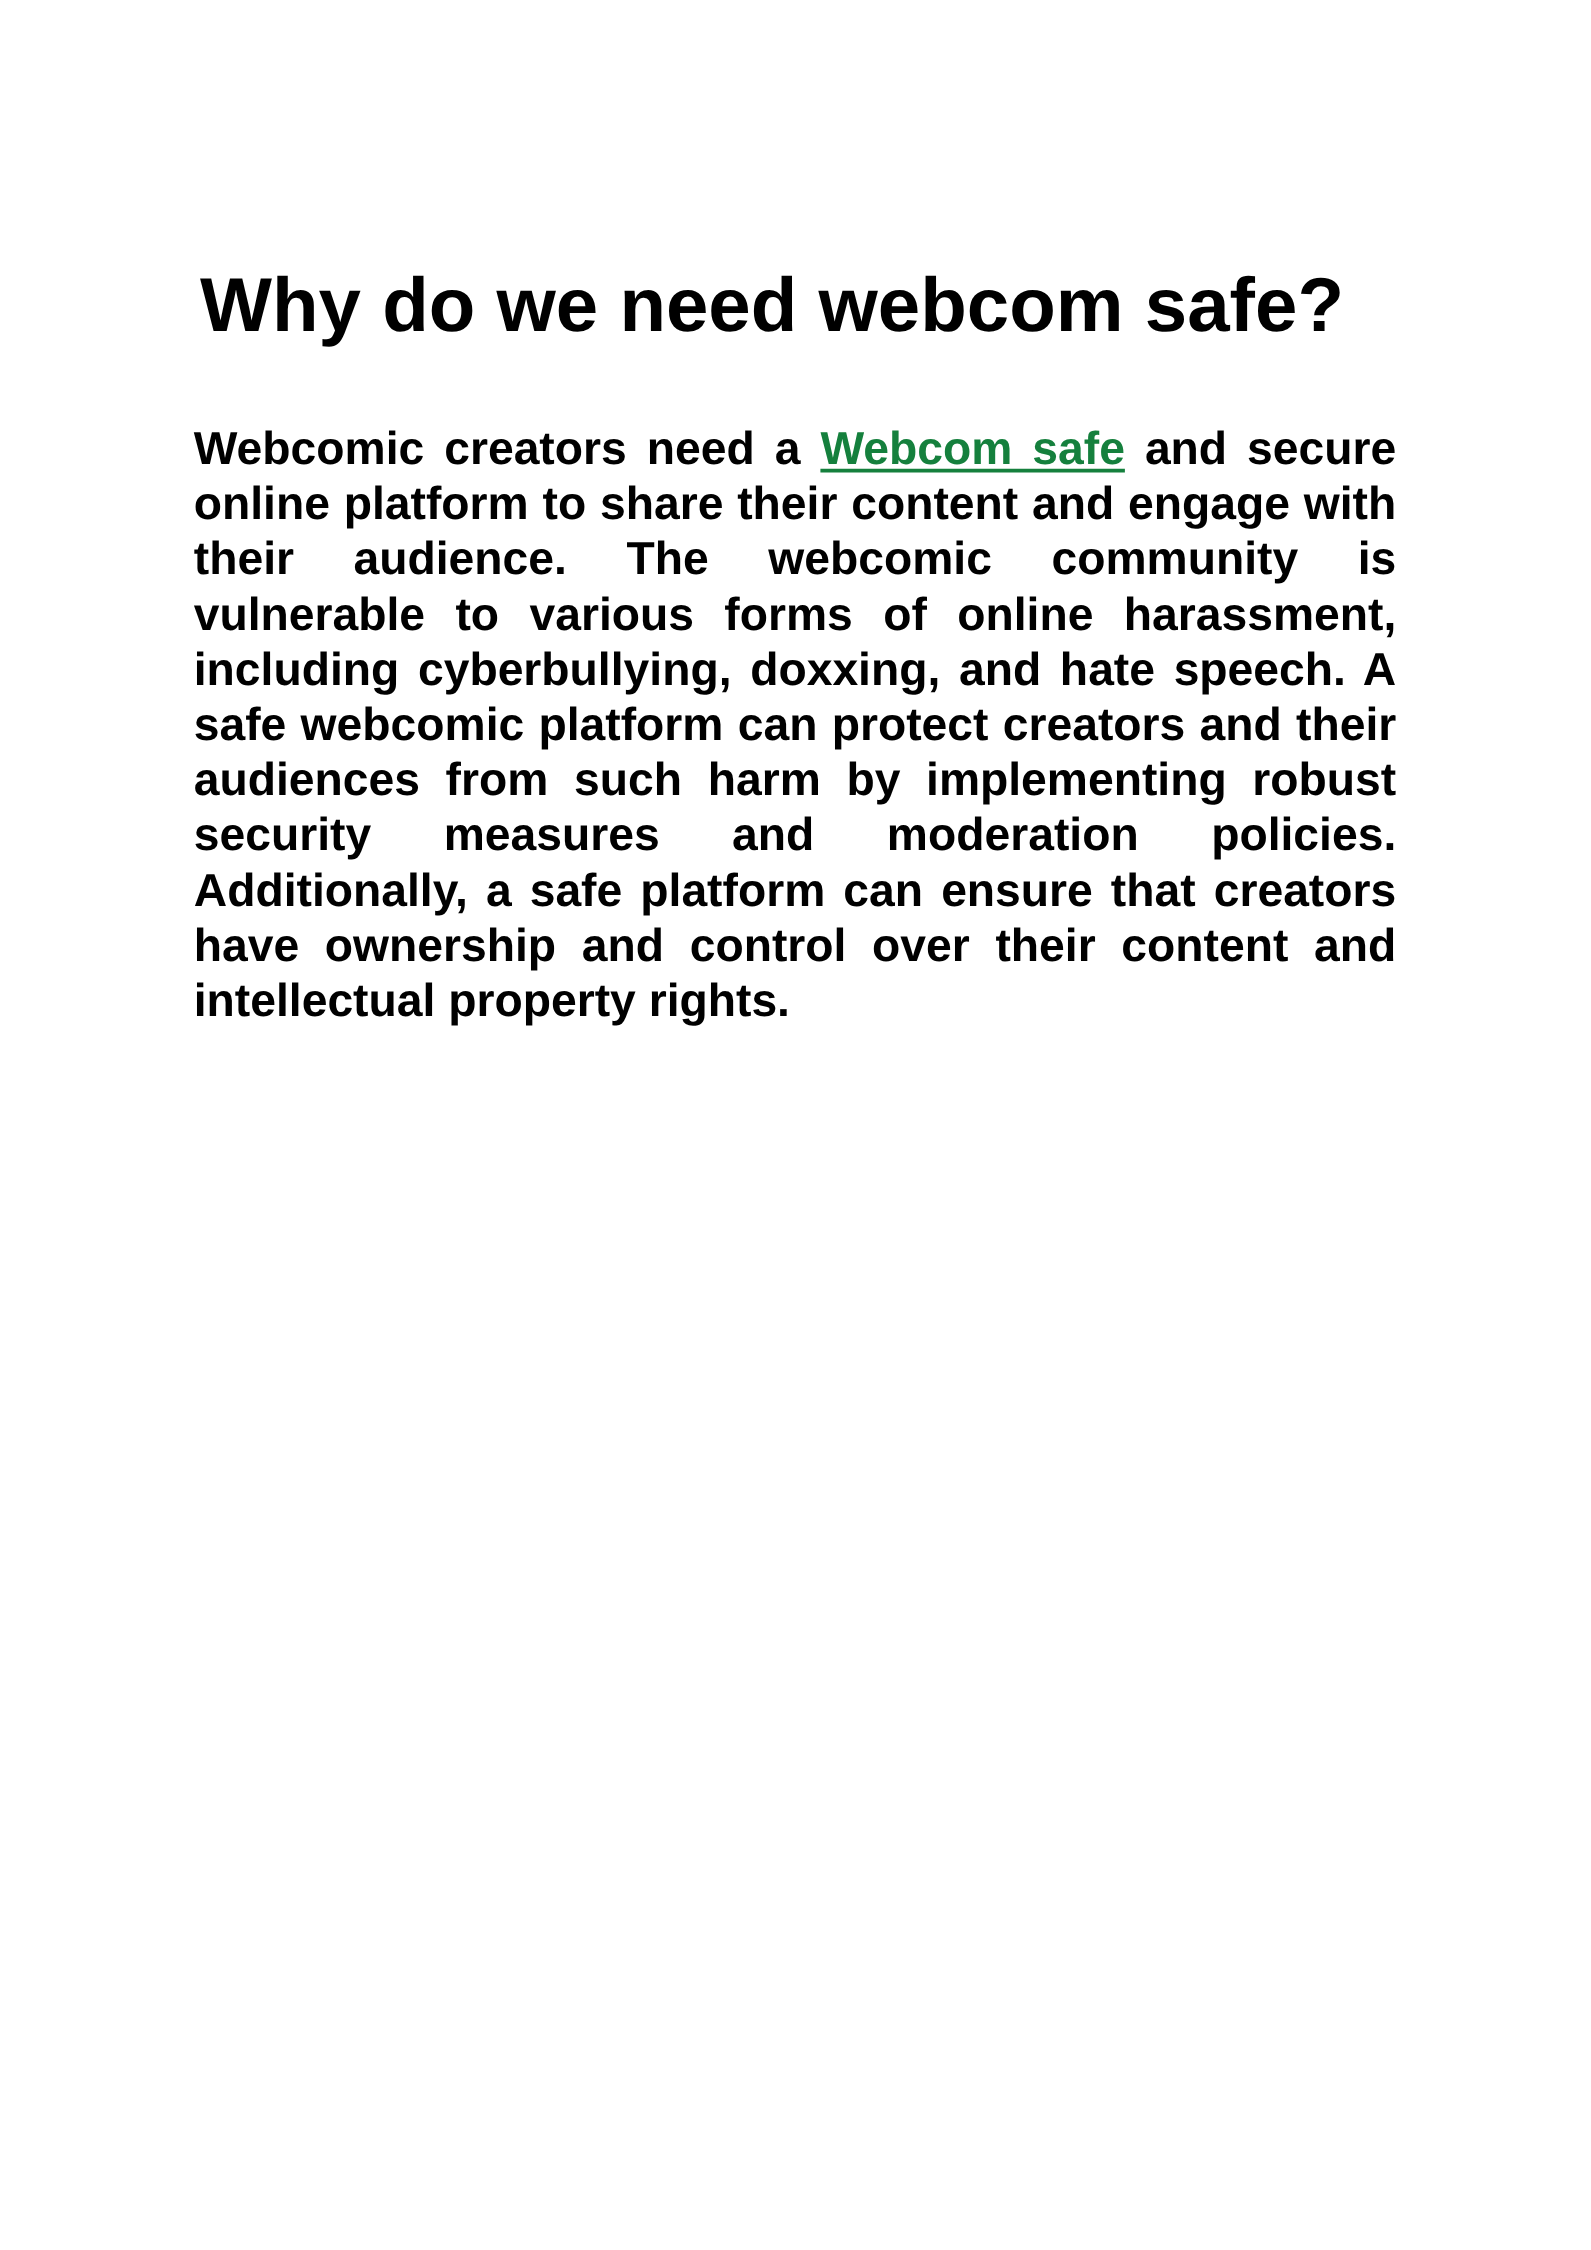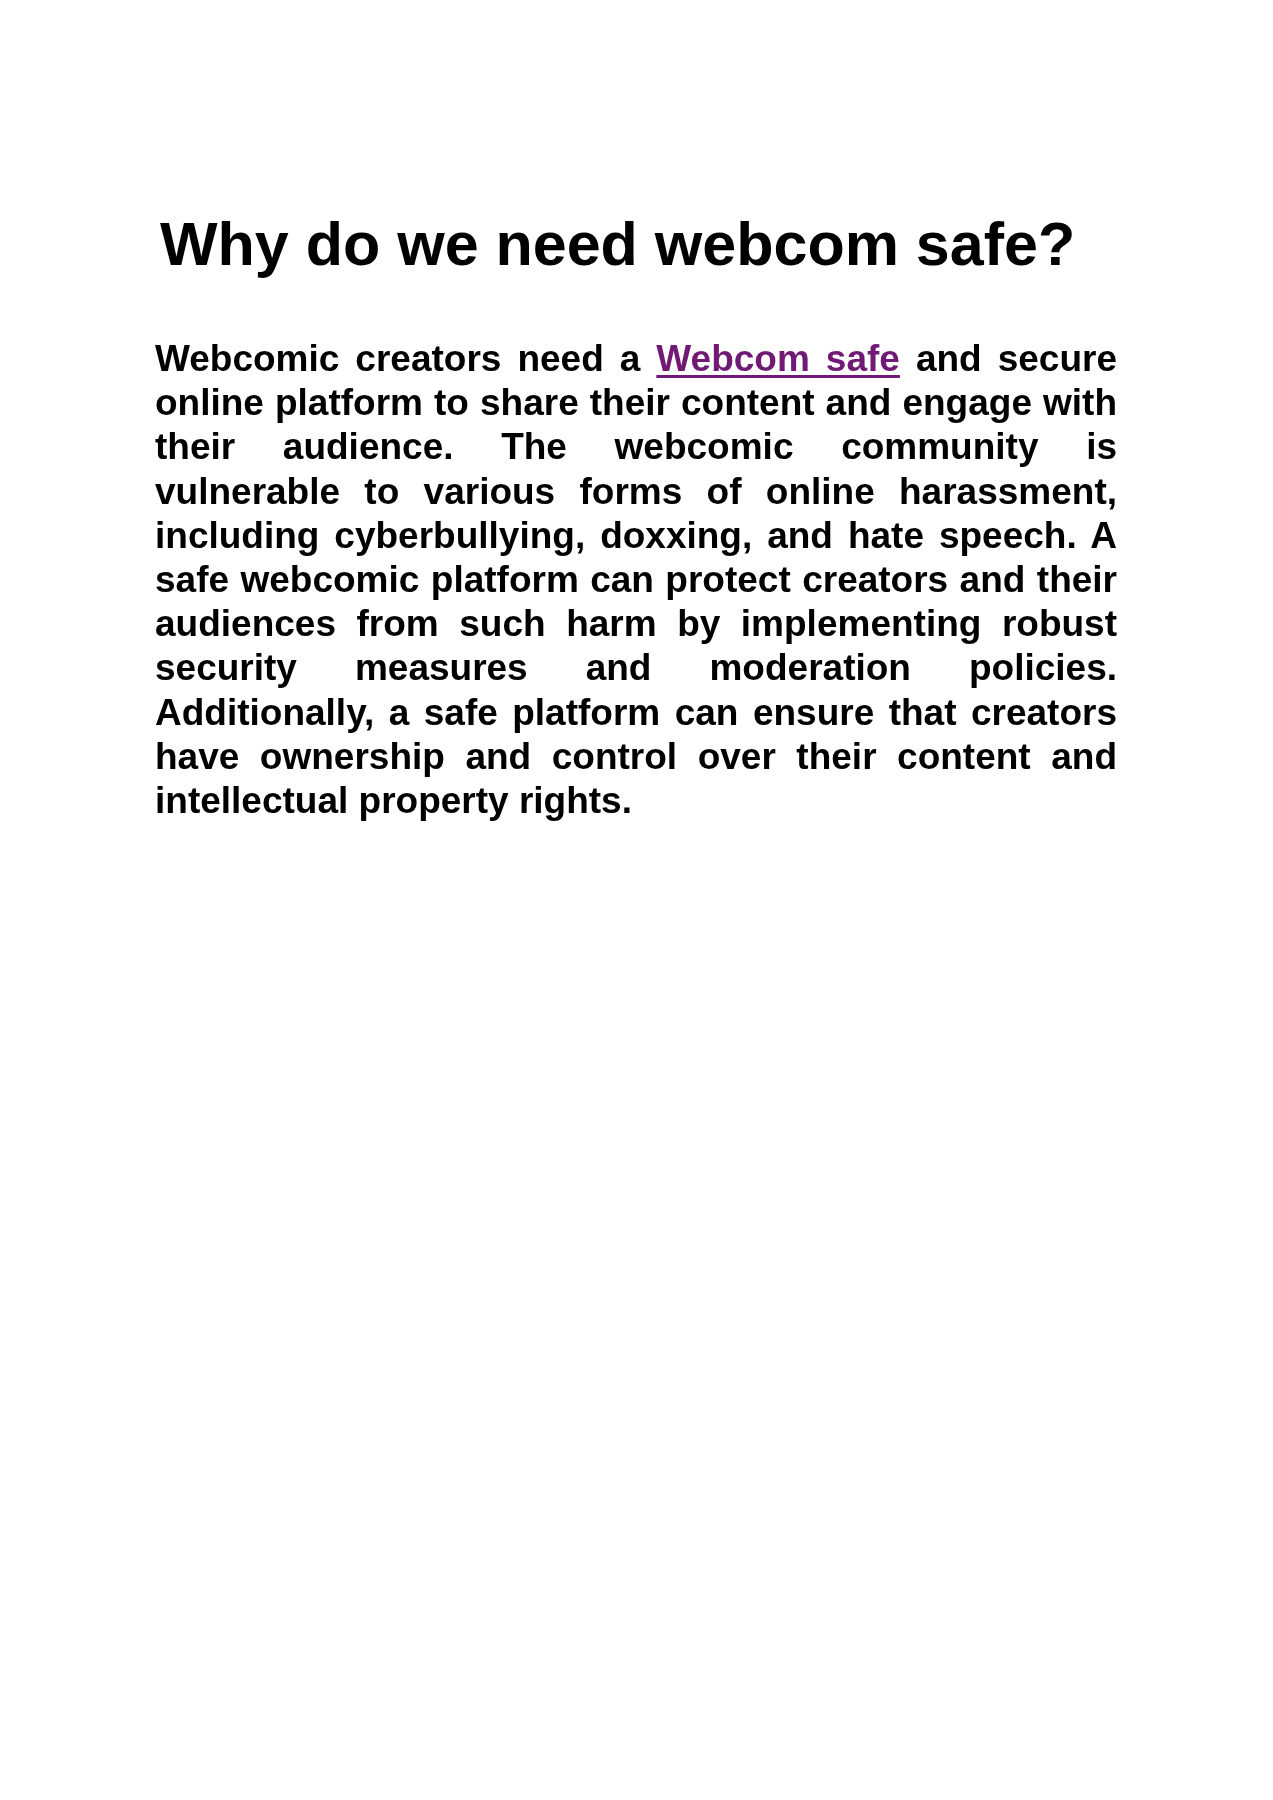--- a/index.html
+++ b/index.html
@@ -12,21 +12,21 @@
     font-weight: bold; font-size: 61px; line-height: 72px;
     color: #000; white-space: nowrap;
   }
   .body-text {
     position: absolute; left: 155px; top: 337px; width: 962px;
     margin: 0;
     font-family: "Liberation Sans", sans-serif;
     font-weight: bold; font-size: 37px; line-height: 44.2px;
     color: #000; text-align: justify;
   }
-  .link { color: #701a75; text-decoration: underline; text-decoration-thickness: 3px; text-underline-offset: 4px; }
+  .link { color: #15803d; text-decoration: underline; text-decoration-thickness: 3px; text-underline-offset: 4px; }
 </style>
 </head>
 <body>
 
 <div class="page">
   <h1 class="title">Why do we need webcom safe?</h1>
   <p class="body-text"><span>Webcomic creators need a </span><a class="link">Webcom safe</a><span> and secure online platform to share their content and engage with their audience. The webcomic community is vulnerable to various forms of online harassment, including cyberbullying, doxxing, and hate speech. A safe webcomic platform can protect creators and their audiences from such harm by implementing robust security measures and moderation policies. Additionally, a safe platform can ensure that creators have ownership and control over their content and intellectual property rights.</span></p>
 </div>
 
 </body></html>

